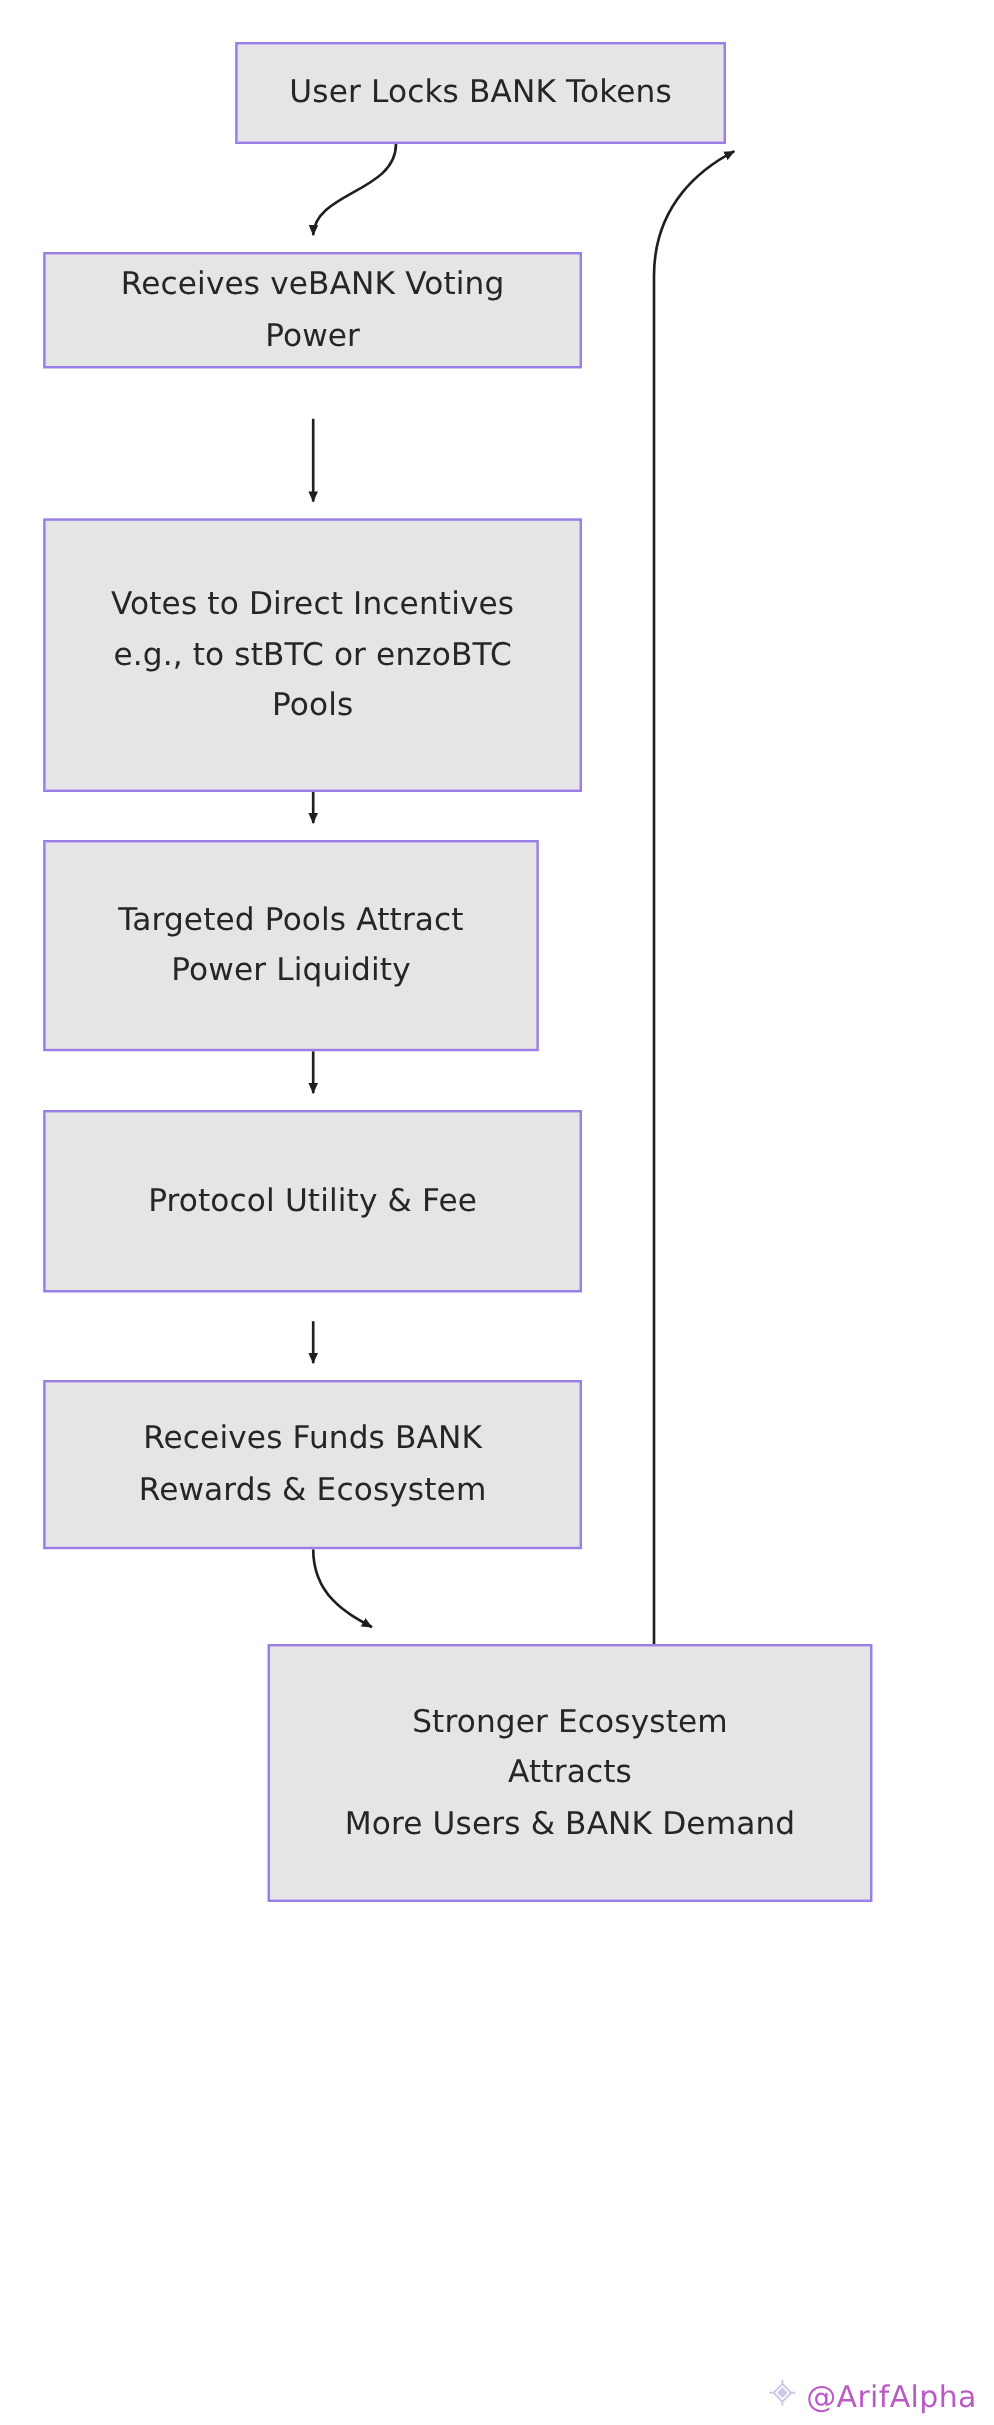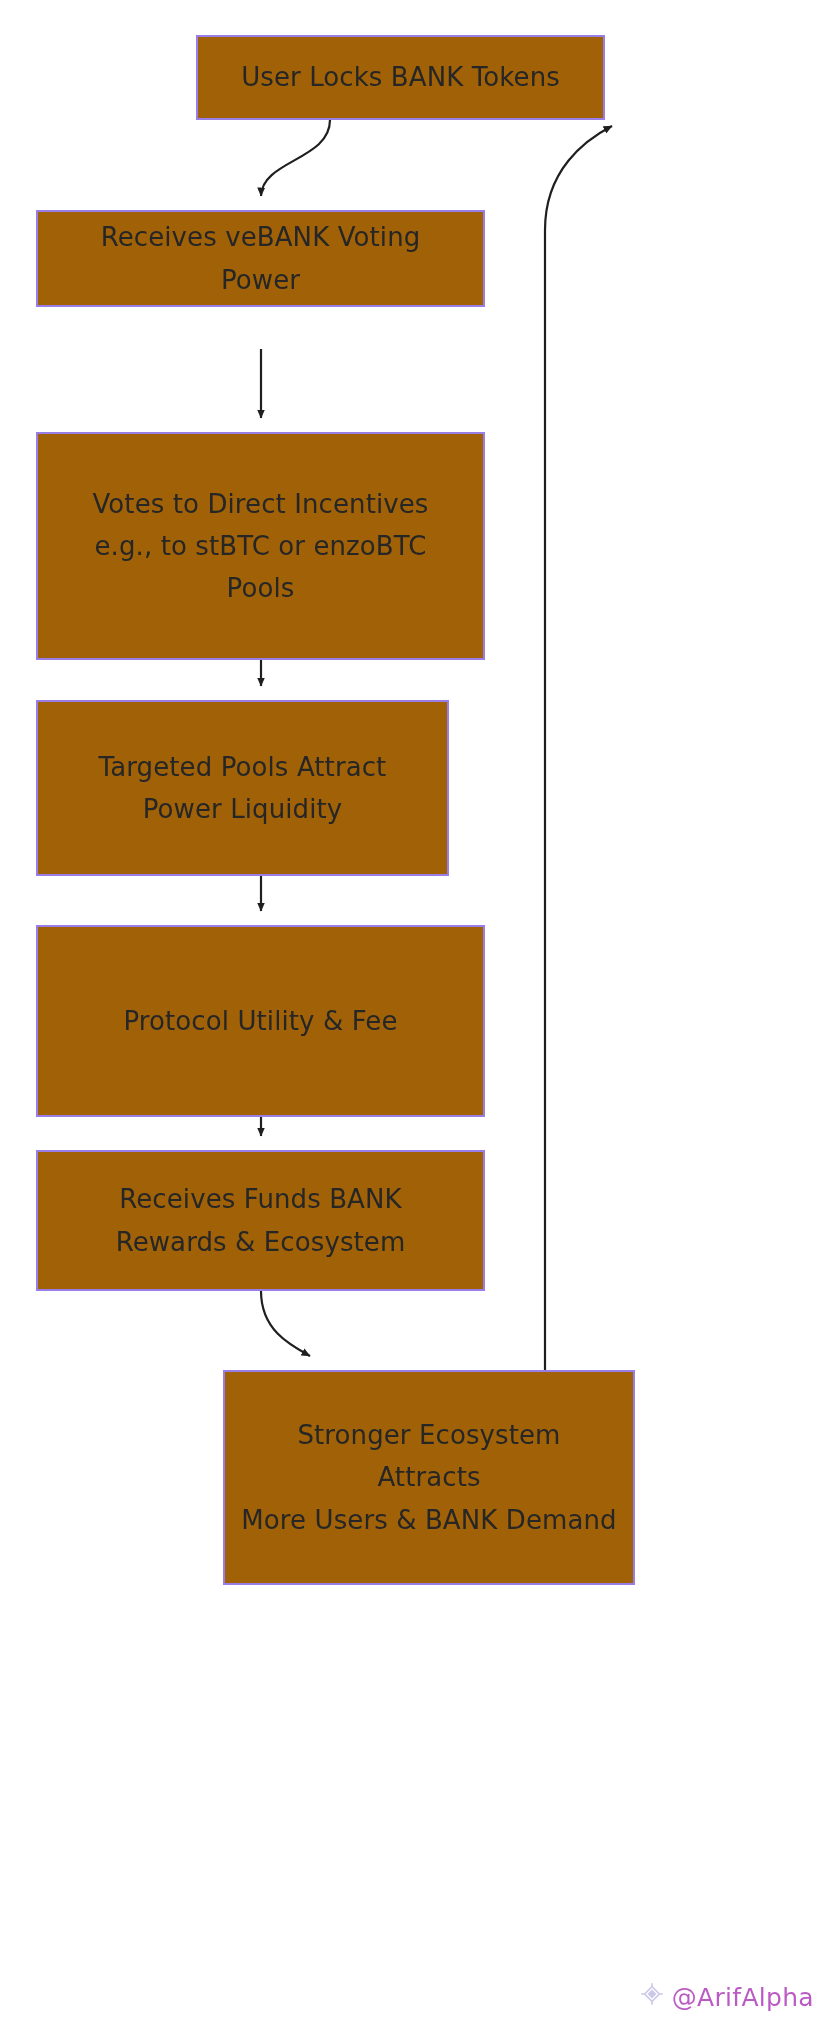--- a/index.html
+++ b/index.html
@@ -21,21 +21,21 @@
     position: absolute;
     left: 0;
     top: 0;
     width: 828px;
     height: 2021px;
     pointer-events: none;
   }
   .node {
     position: absolute;
     box-sizing: border-box;
-    background: #a16207;
+    background: #e5e5e5;
     border: 2px solid #9a7ee8;
     display: flex;
     flex-direction: column;
     align-items: center;
     justify-content: center;
     color: #262626;
     font-size: 26px;
     line-height: 1.62;
     text-align: center;
     letter-spacing: 0.1px;
@@ -44,27 +44,27 @@
   .node .nline {
     display: block;
   }
   
   #node-1 { left: 196px;  top: 35px;   width: 409px; height: 85px; }
   #node-2 { left: 36px;   top: 271px;  width: 449px; height: 78px;  }
   #node-3 { left: 36px;   top: 562px;  width: 449px; height: 228px; }
   #node-4 { left: 36px;   top: 903px;  width: 413px; height: 176px; }
   #node-5 { left: 36px;   top: 1193px; width: 449px; height: 176px; }
   #node-6 { left: 36px;   top: 1480px; width: 449px; height: 141px; }
-  #node-7 { left: 223px;  top: 1802px; width: 412px; height: 215px; }
+  #node-7 { left: 223px;  top: 1802px; width: 504px; height: 215px; }
 
   #node-1 { height: 85px; }
   #node-2 { height: 97px; top: 210px; }
   #node-3 { height: 228px; top: 432px; }
   #node-4 { height: 176px; top: 700px; }
-  #node-5 { height: 192px; top: 925px; }
+  #node-5 { height: 152px; top: 925px; }
   #node-6 { height: 141px; top: 1150px; }
   #node-7 { height: 215px; top: 1370px; }
 
   .watermark {
     position: absolute;
     right: 14px;
     bottom: 8px;
     display: flex;
     align-items: center;
     gap: 7px;

